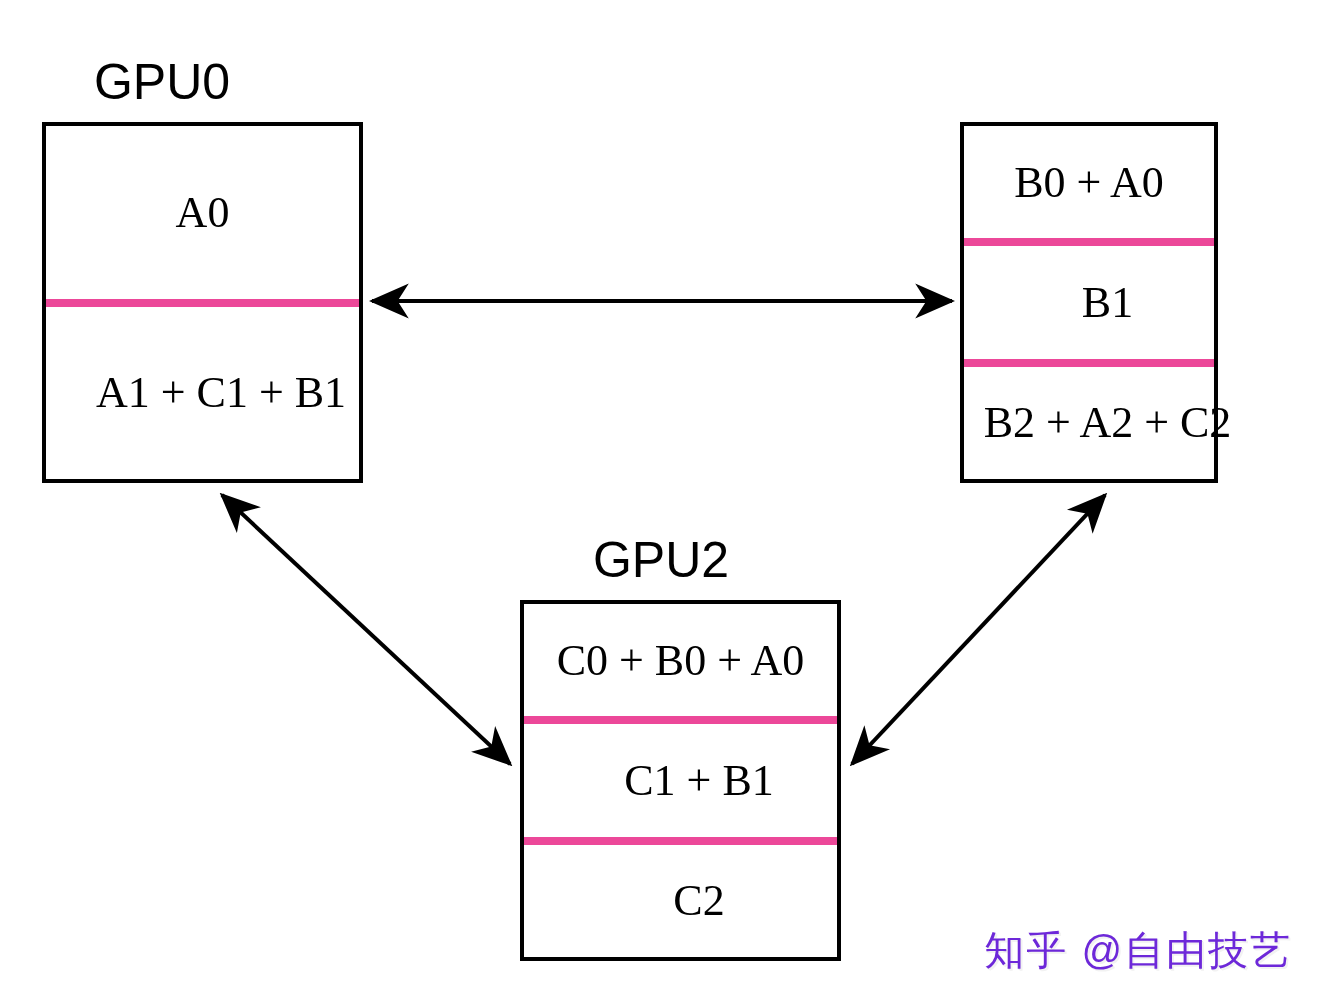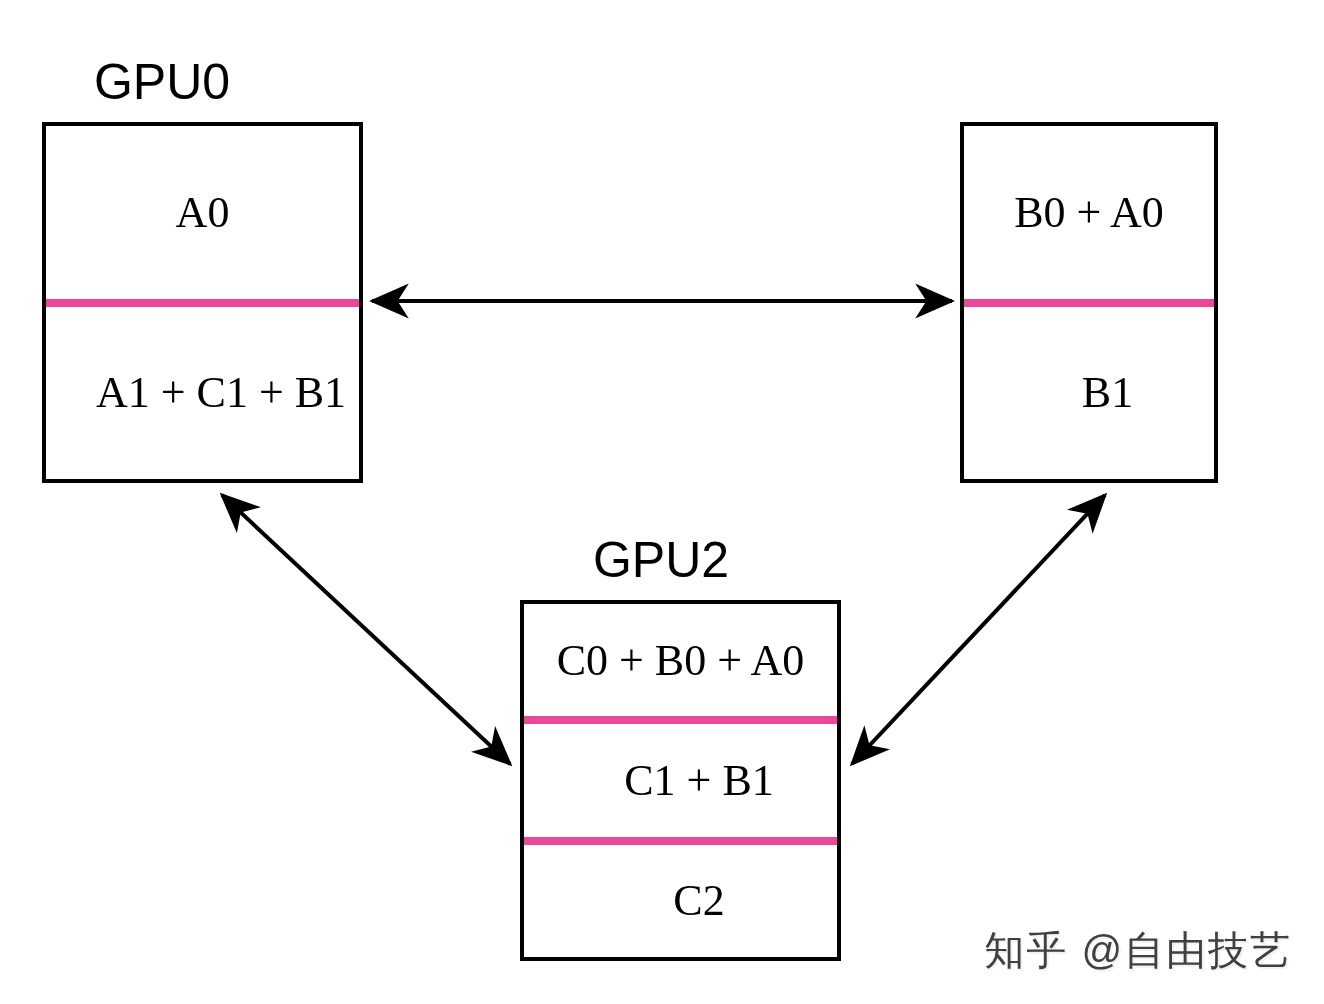--- a/index.html
+++ b/index.html
@@ -57,21 +57,21 @@
     top: 0;
     width: 1324px;
     height: 1004px;
     pointer-events: none;
   }
   .watermark {
     position: absolute;
     right: 32px;
     bottom: 26px;
     font-size: 40px;
-    color: #404040;
+    color: #6d28d9;
     text-shadow: 2px 2px 0 #f2f2f2, 1px 1px 0 #e0e0e0;
     white-space: nowrap;
     letter-spacing: 2px;
   }
   #box-gpu0 { left: 42px;  top: 122px; }
   #box-gpu1 { left: 960px; top: 122px; width: 258px; }
   #box-gpu2 { left: 520px; top: 600px; }
   #title-gpu0 { left: 2px;   top: 56px; }
   #title-gpu1 { left: 918px; top: 56px; }
   #title-gpu2 { left: 501px; top: 534px; }
@@ -94,20 +94,21 @@
 
   <div class="gpu-title" id="title-gpu0">GPU0</div>
   <div class="gpu-box" id="box-gpu0">
     <div class="gpu-row">A0</div>
     <div class="gpu-row">A1 + C1 + B1</div>
   </div>
 
   <div class="gpu-box" id="box-gpu1">
     <div class="gpu-row">B0 + A0</div>
     <div class="gpu-row">B1</div>
+    <div class="gpu-row">B2 + A2 + C2</div>
   </div>
 
   <div class="gpu-title" id="title-gpu2">GPU2</div>
   <div class="gpu-box" id="box-gpu2">
     <div class="gpu-row">C0 + B0 + A0</div>
     <div class="gpu-row">C1 + B1</div>
     <div class="gpu-row">C2</div>
   </div>
 
   <div class="watermark">知乎 @自由技艺</div>

